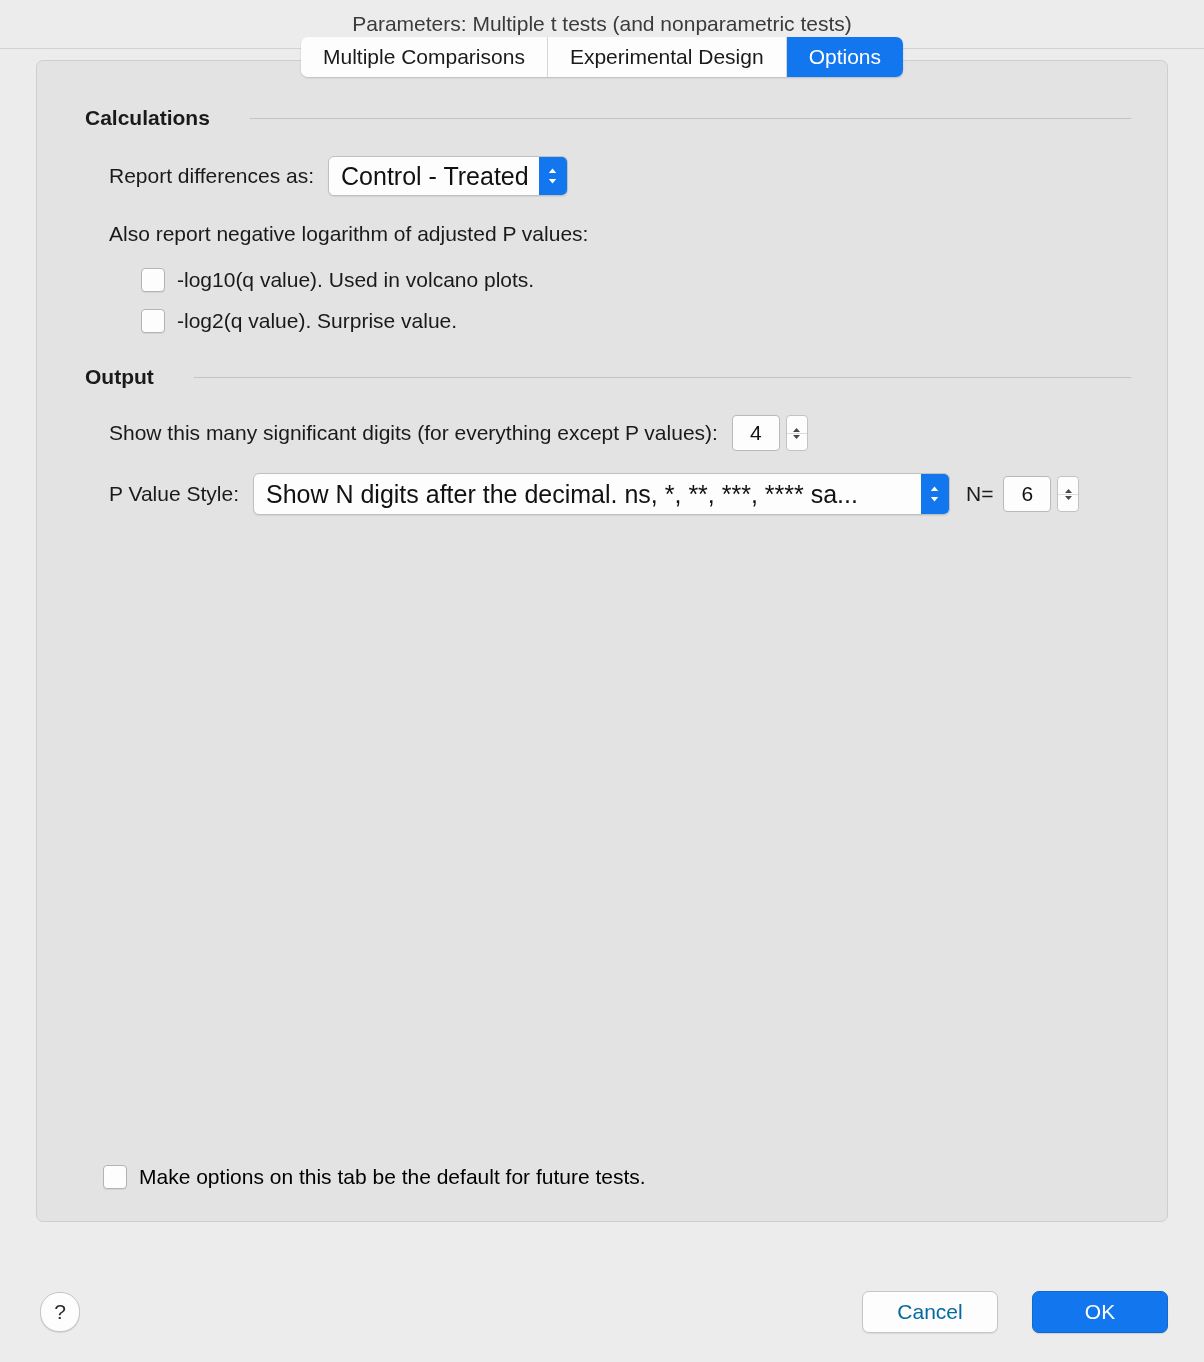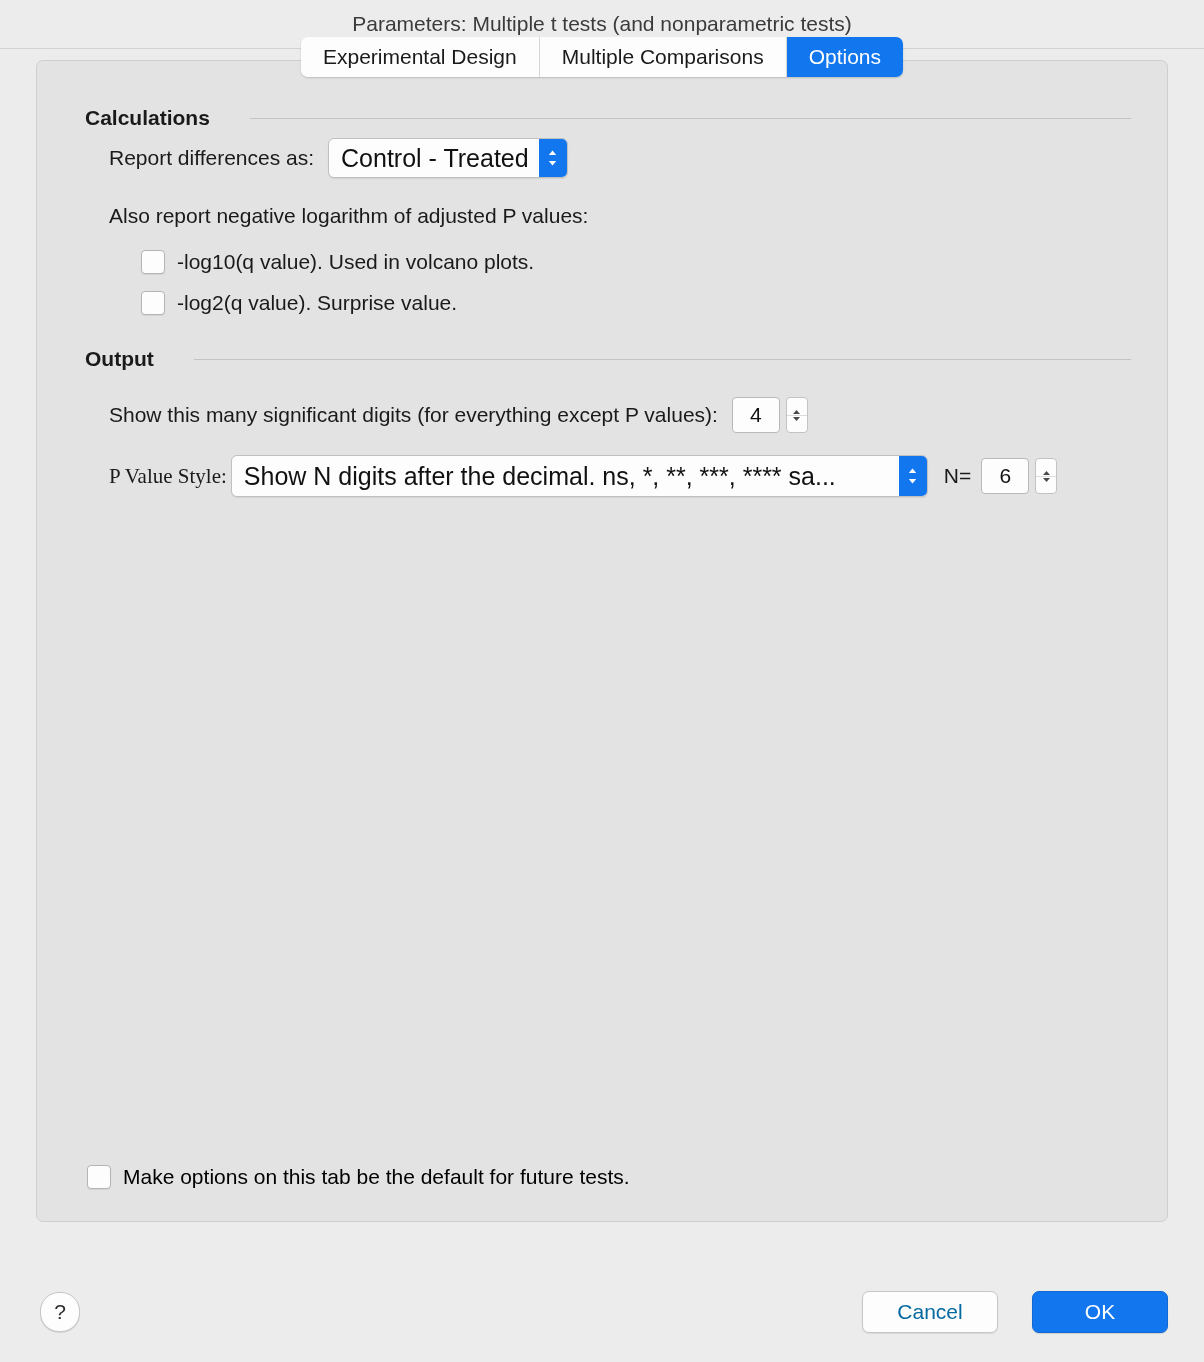--- a/index.html
+++ b/index.html
@@ -204,21 +204,21 @@
   .stepper svg { display: block; }
   .stepper .divider {
     width: 100%;
     height: 1px;
     background: #dcdcdc;
   }
 
   
   .footer-check {
     position: absolute;
-    left: 50px;
+    left: 66px;
     bottom: 32px;
     display: flex;
     align-items: center;
     font-size: 21px;
     margin-top: 44px;
   }
 
   
   .buttonbar {
     position: absolute;
@@ -275,34 +275,34 @@
 <body>
 
 <div class="titlebar">
   <div class="title">Parameters: Multiple t tests (and nonparametric tests)</div>
 </div>
 
 <div class="dialog">
 
   <div class="tabbar">
     <div class="tabs">
+      <div class="tab">Multiple Comparisons</div>
       <div class="tab">Experimental Design</div>
-      <div class="tab">Multiple Comparisons</div>
       <div class="tab active">Options</div>
     </div>
   </div>
 
   <div class="content">
 
     <div class="section">
       <div class="sec-title">Calculations</div>
       <div class="rule"></div>
     </div>
 
-    <div class="row" style="margin-top: 8px;">
+    <div class="row" style="margin-top: 26px;">
       <div class="label" style="margin-right: 14px;">Report differences as:</div>
       <div class="popup">
         <div class="popup-text">Control - Treated</div>
         <div class="stepper-blue">
           <svg width="11" height="7" viewBox="0 0 11 7">
               <path d="M5.5 0.5 L9.2 5 L1.8 5 Z" fill="#ffffff"></path>
             </svg>
           <svg width="11" height="7" viewBox="0 0 11 7" style="margin-top:3px">
               <path d="M5.5 5.5 L1.8 1 L9.2 1 Z" fill="#ffffff"></path>
             </svg>
@@ -343,21 +343,21 @@
             <path d="M5.5 1 L9 5 L2 5 Z" fill="#4a4a4a"></path>
           </svg>
         <div class="divider"></div>
         <svg width="11" height="6" viewBox="0 0 11 6">
             <path d="M5.5 5 L2 1 L9 1 Z" fill="#4a4a4a"></path>
           </svg>
       </div>
     </div>
 
     <div class="row" style="margin-top: 22px;">
-      <div class="label" style="margin-right: 4px; font-family: Liberation Serif, serif;">P Value Style:</div>
+      <div class="label" style="margin-right: 14px;">P Value Style:</div>
       <div class="popup" style="width: 695px; height: 40px;">
         <div class="popup-text" style="flex:1;">Show N digits after the decimal. ns, *, **, ***, **** sa...</div>
         <div class="stepper-blue">
           <svg width="11" height="7" viewBox="0 0 11 7">
               <path d="M5.5 0.5 L9.2 5 L1.8 5 Z" fill="#ffffff"></path>
             </svg>
           <svg width="11" height="7" viewBox="0 0 11 7" style="margin-top:3px">
               <path d="M5.5 5.5 L1.8 1 L9.2 1 Z" fill="#ffffff"></path>
             </svg>
         </div>

